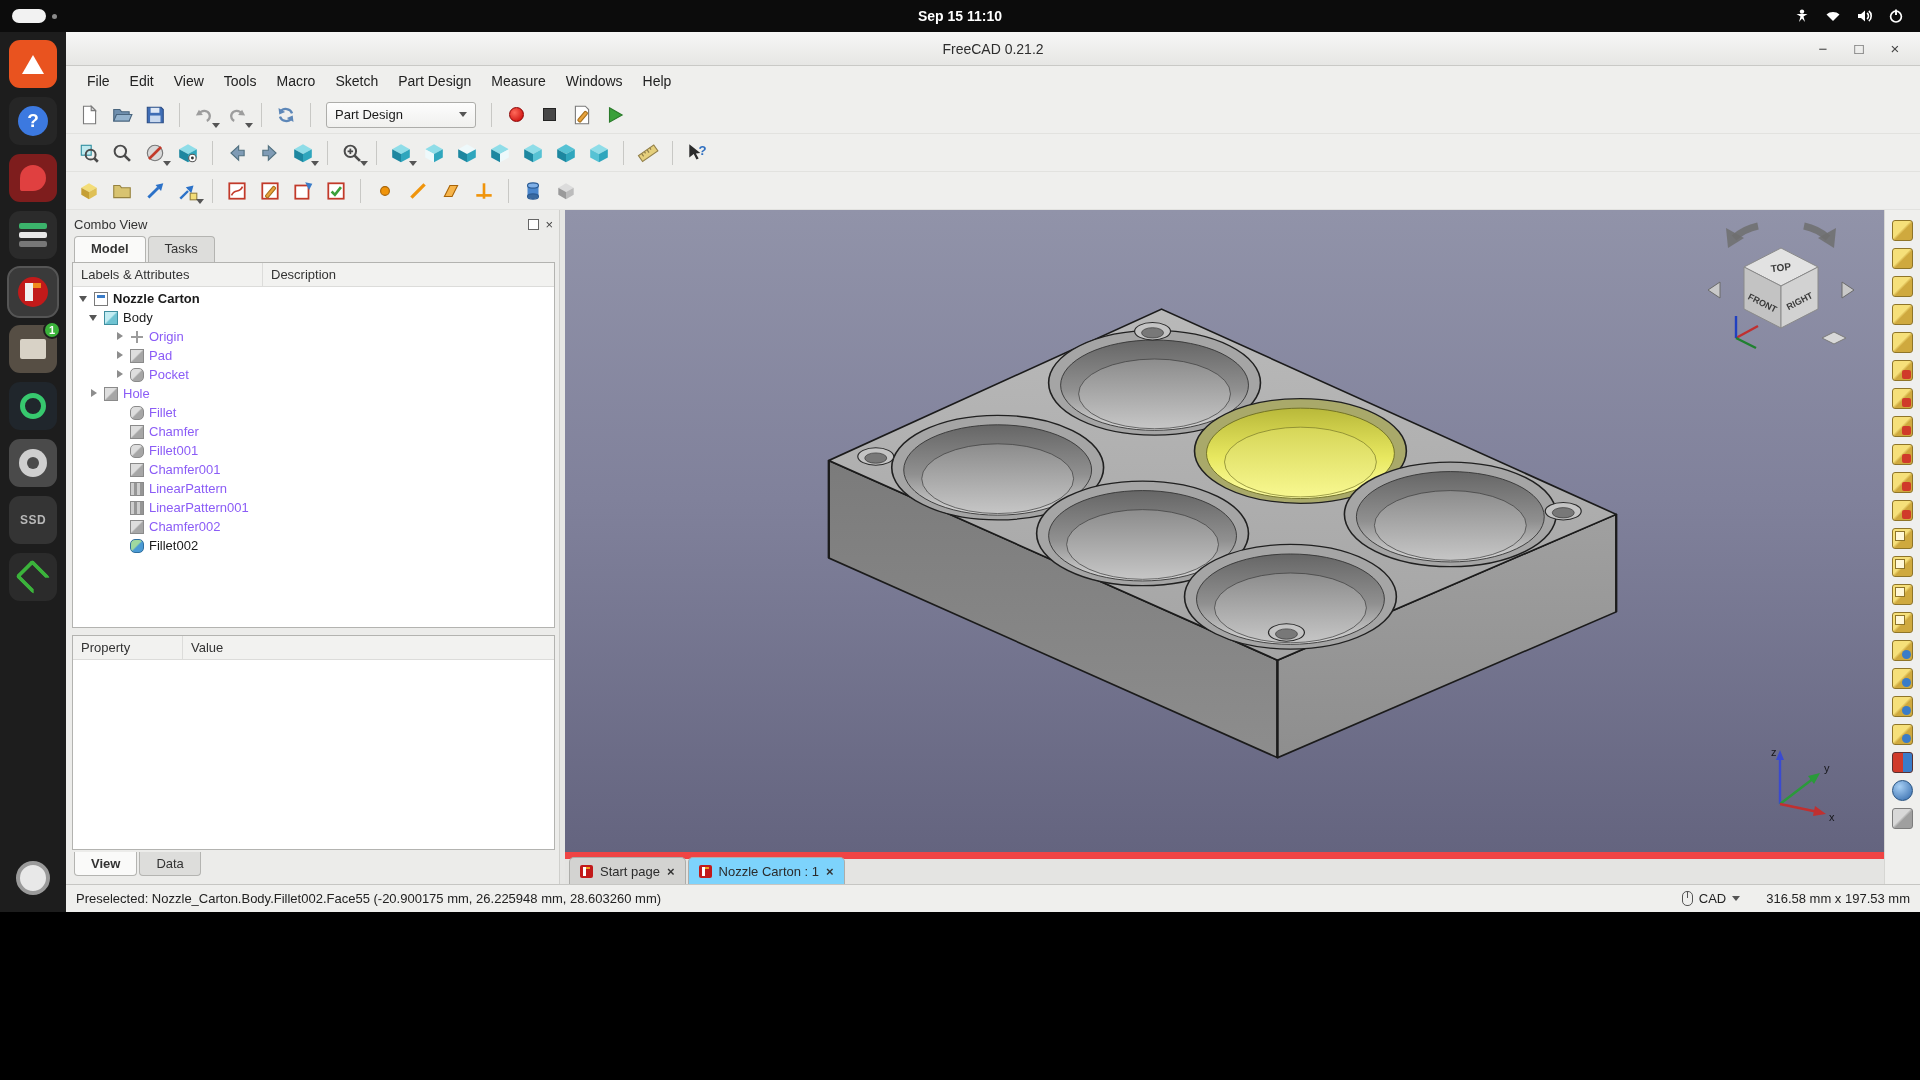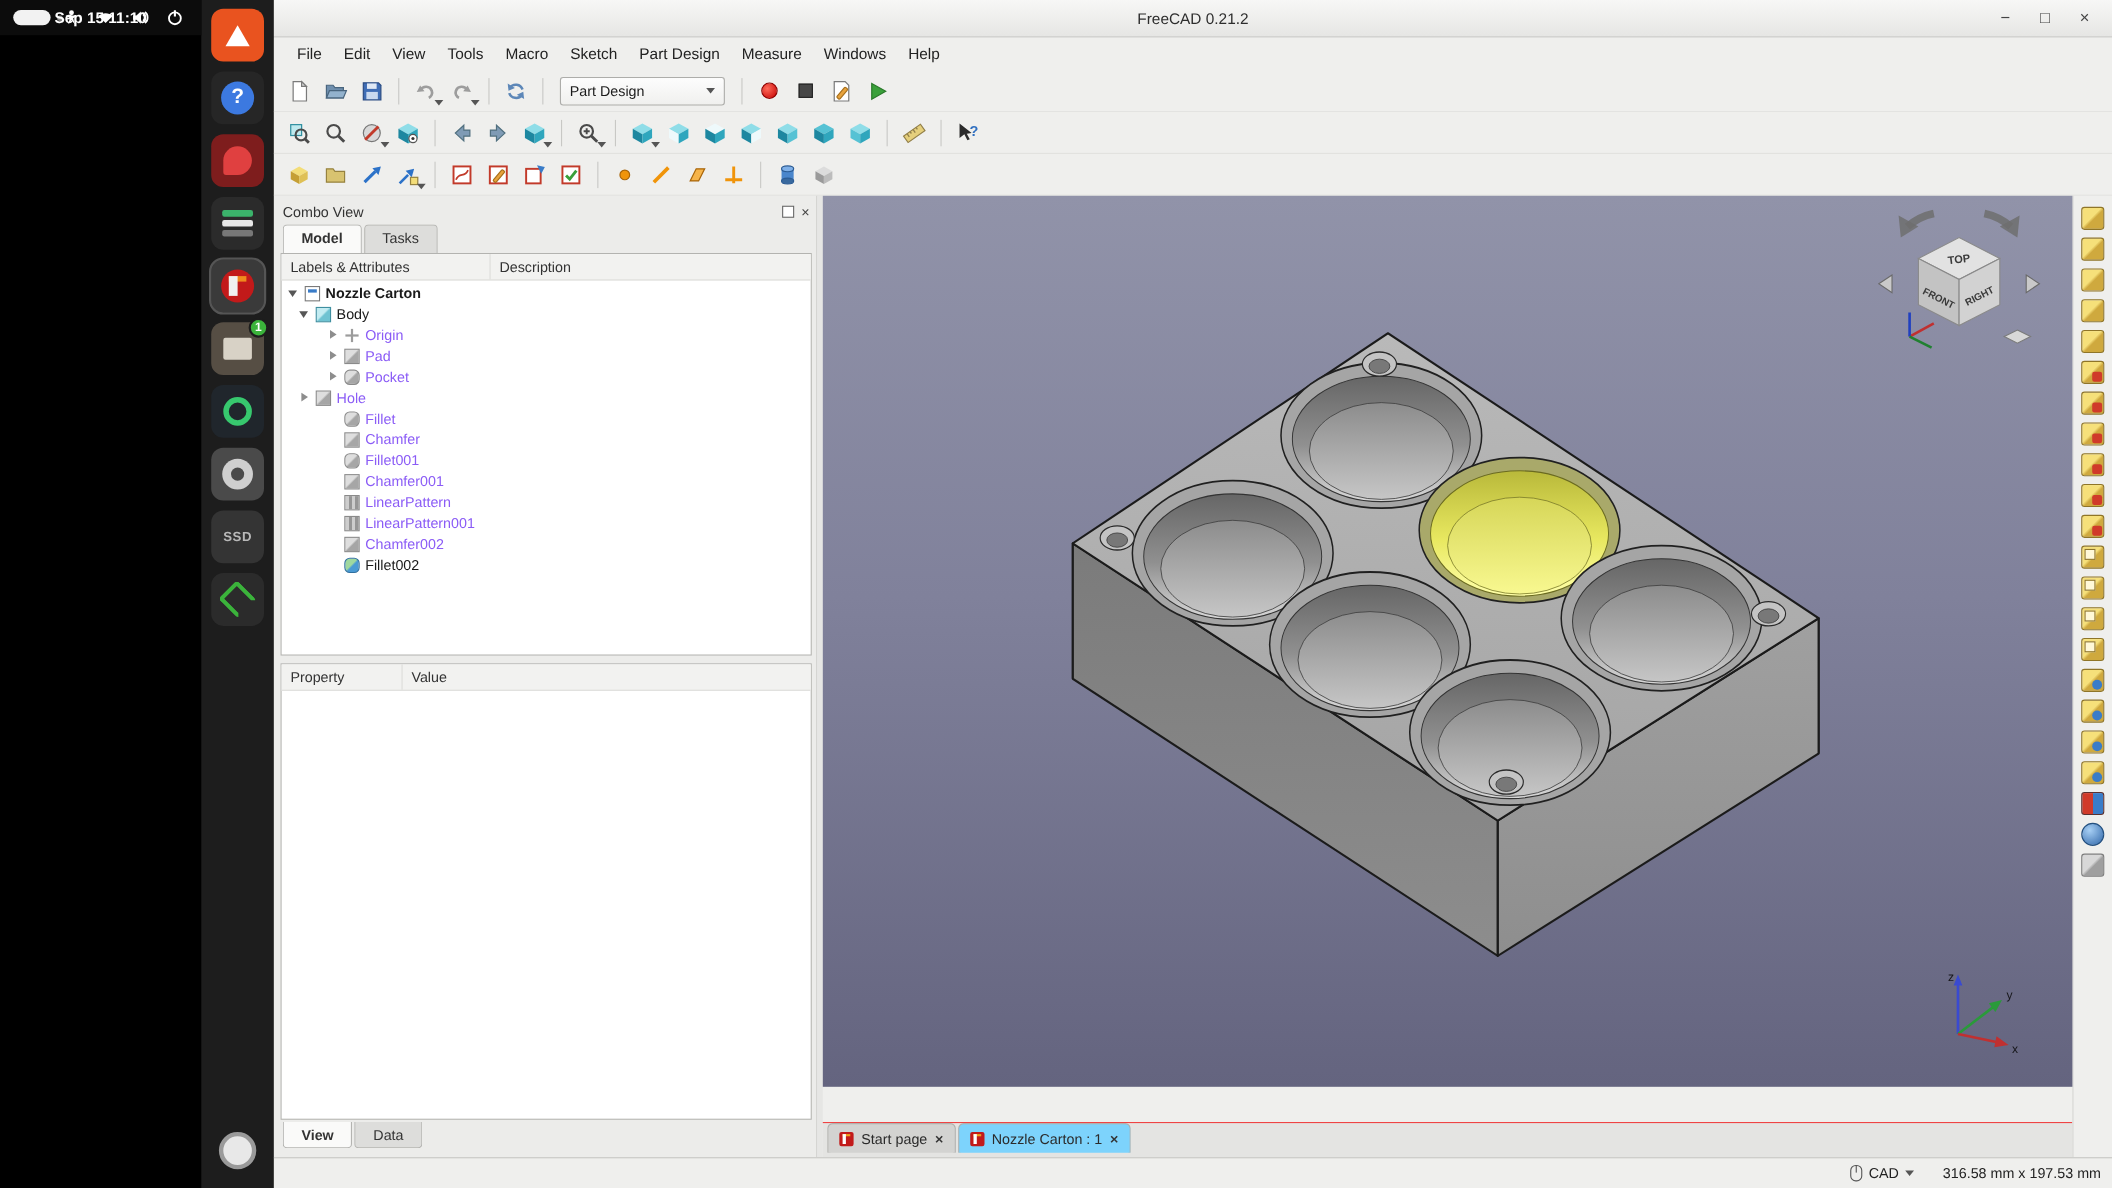--- a/index.html
+++ b/index.html
@@ -1,18 +1,18 @@
 <!DOCTYPE html>
 <html><head>
 <meta charset="utf-8">
 <style>
   * { box-sizing: border-box; margin: 0; padding: 0; }
   html,body { width:1920px; height:1080px; overflow:hidden; background:#000;
     font-family:"Liberation Sans","DejaVu Sans",sans-serif; font-size:13px; color:#1a1a1a; }
-  .screen { width:1920px; height:1080px; display:flex; }
+  .screen { width:1920px; height:912px; display:flex; flex-direction:column; }
 
   
   .topbar { height:32px; background:#0c0c0c; color:#fff; position:relative;
     display:flex; align-items:center; flex:none; }
   .pill { width:34px; height:14px; background:#f2f2f2; border-radius:8px; margin-left:12px; }
   .pill-dot { width:5px; height:5px; border-radius:50%; background:#8a8a8a; margin-left:6px; }
   .clock { position:absolute; left:50%; transform:translateX(-50%); font-size:14px; font-weight:bold; }
   .top-right { margin-left:auto; display:flex; align-items:center; gap:14px; padding-right:16px; }
   .top-right svg { display:block; }
 
@@ -136,22 +136,22 @@
   .vsplitter { width:5px; flex:none; background:#e6e6e4; }
 
   
   .center-col { flex:1; display:flex; flex-direction:column; min-width:0; }
   .viewport { flex:1; position:relative; overflow:hidden;
     background:linear-gradient(180deg,#9193a9 0%, #80819b 45%, #64647f 100%); }
   .model-svg { position:absolute; inset:0; width:100%; height:100%; }
   .navcube { position:absolute; top:10px; right:28px; width:150px; height:150px; }
   .axiscross { position:absolute; right:44px; bottom:30px; width:78px; height:80px; }
 
-  .vp-tabs { height:32px; flex:none; background:#e4e4e2; border-top:1px solid #ef4444;
-    display:flex; gap:2px; padding-left:4px;margin-top:32px; }
+  .vp-tabs { height:32px; flex:none; background:#e4e4e2; border-top:7px solid #ef4444;
+    display:flex; align-items:flex-end; gap:2px; padding-left:4px; }
   .vp-tab { height:27px; display:flex; align-items:center; gap:7px; padding:0 10px;
     font-size:13px; background:#d3d3d1; border:1px solid #adadaa; border-bottom:none;
     border-radius:5px 5px 0 0; color:#2b2b2b; }
   .vp-tab.active { background:#7dd3fc; }
   .fc-mini { width:13px; height:13px; border-radius:2px; background:#c21a1a; position:relative; flex:none; }
   .fc-mini::after { content:''; position:absolute; left:3px; top:2px; width:3px; height:9px; background:#fff; }
   .fc-mini::before { content:''; position:absolute; left:3px; top:2px; width:7px; height:2.5px; background:#f0a01d; }
   .tab-close { font-weight:bold; color:#333; font-size:13px; }
 
   
@@ -822,20 +822,21 @@
           <div class="rtic rt-y rt-yb"></div>
           <div class="rtic rt-y rt-yb"></div>
           <div class="rtic rt-y rt-yb"></div>
           <div class="rtic rt-bool"></div>
           <div class="rtic rt-sph"></div>
           <div class="rtic rt-gr"></div>
         </div>
       </div>
 
       <div class="statusbar">
+        <span>Preselected: Nozzle_Carton.Body.Fillet002.Face55 (-20.900175 mm, 26.225948 mm, 28.603260 mm)</span>
         <span class="sb-right">
           <span class="nav-style">
             <span class="mouse-ic"></span>
             <span>CAD</span>
             <span class="caret"></span>
           </span>
           <span>316.58 mm x 197.53 mm</span>
         </span>
       </div>
 

